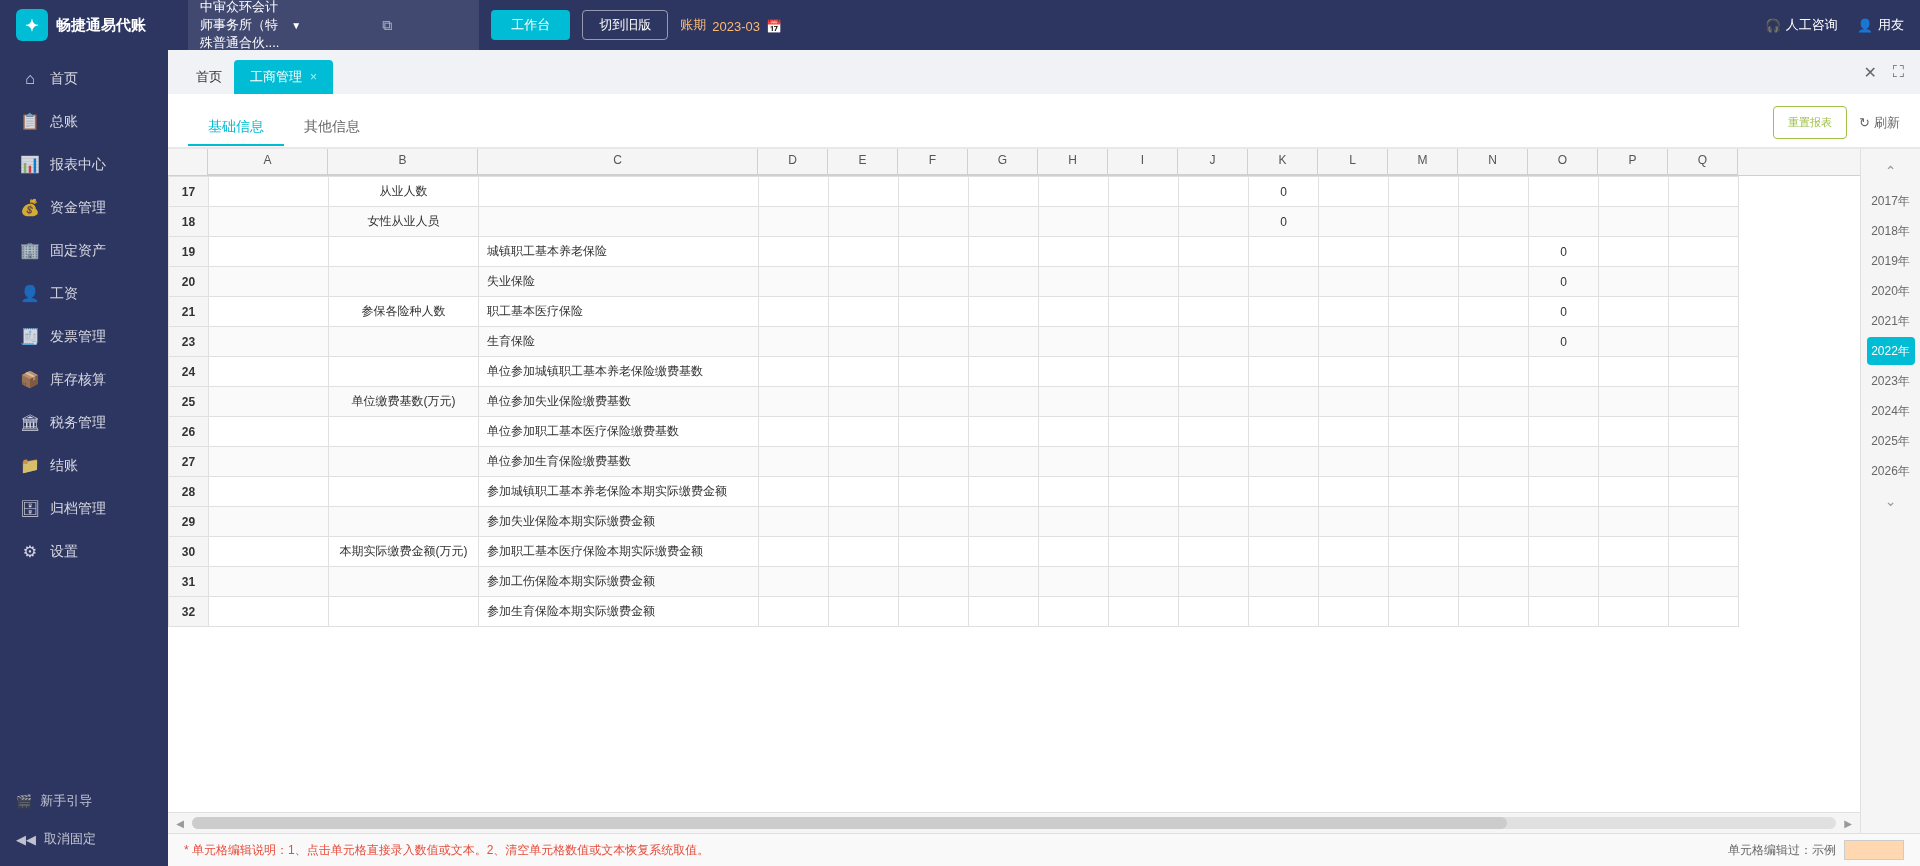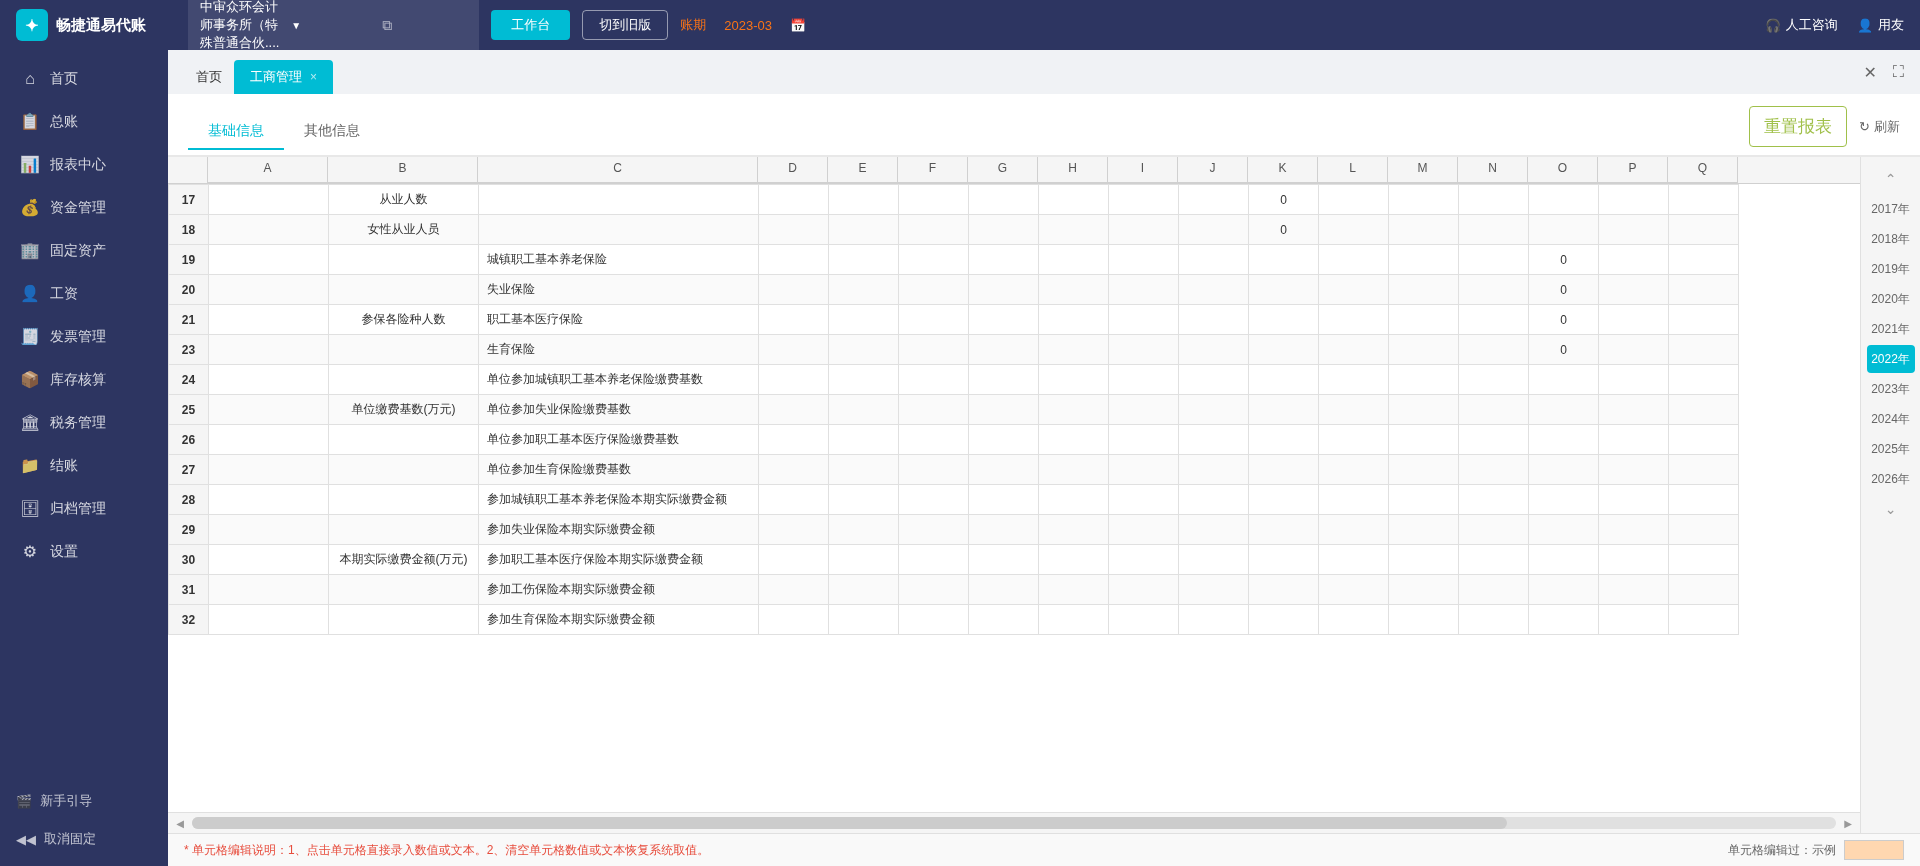--- a/index.html
+++ b/index.html
@@ -10,21 +10,21 @@
       display: flex; align-items: center; height: 50px;
       background: #2d3561; padding: 0 16px; gap: 12px;
     }
     .logo-area { display: flex; align-items: center; gap: 8px; min-width: 160px; }
     .logo-icon { width: 32px; height: 32px; background: #00bcd4; border-radius: 6px; display: flex; align-items: center; justify-content: center; color: white; font-size: 16px; font-weight: bold; }
     .logo-text { color: white; font-size: 15px; font-weight: bold; }
     .company-selector { display: flex; align-items: center; background: rgba(255,255,255,0.1); border-radius: 4px; padding: 4px 12px; color: white; font-size: 13px; cursor: pointer; gap: 6px; min-width: 260px; }
     .company-selector span { flex: 1; }
     .header-btn { background: #00bcd4; color: white; border: none; border-radius: 4px; padding: 6px 20px; font-size: 13px; cursor: pointer; font-family: Liberation Serif, serif; }
     .header-btn-outline { background: transparent; color: white; border: 1px solid rgba(255,255,255,0.5); border-radius: 4px; padding: 5px 16px; font-size: 13px; cursor: pointer; }
-    .period-area { display: flex; align-items: center; color: #f97316; gap: 18px; font-size: 13px; }
+    .period-area { display: flex; align-items: flex-end; color: #fdba74; gap: 6px; font-size: 13px; }
     .header-right { margin-left: auto; display: flex; align-items: center; gap: 20px; color: white; font-size: 13px; }
     .header-icon-btn { display: flex; align-items: center; gap: 4px; cursor: pointer; color: white; }
 
     
     .main-layout { display: flex; height: 816px; }
 
     
     .sidebar { width: 168px; background: #2d3561; display: flex; flex-direction: column; padding: 8px 0; }
     .sidebar-item { display: flex; align-items: center; gap: 10px; padding: 12px 20px; color: rgba(255,255,255,0.8); cursor: pointer; font-size: 14px; }
     .sidebar-icon { font-size: 16px; width: 20px; text-align: center; }
@@ -39,21 +39,21 @@
 
     
     .inner-content { flex: 1; background: white; margin: 0 0 0 0; display: flex; flex-direction: column; overflow: hidden; }
 
     
     .sub-tabs { display: flex; align-items: center; padding: 12px 20px 0; gap: 0; border-bottom: 2px solid #e8e8e8; justify-content: space-between; }
     .sub-tabs-left { display: flex; gap: 0; }
     .sub-tab { padding: 8px 20px; cursor: pointer; font-size: 14px; color: #666; border-bottom: 2px solid transparent; margin-bottom: -2px; }
     .sub-tab.active { color: #00bcd4; border-bottom: 2px solid #00bcd4; font-weight: 500; }
     .sub-tabs-right { display: flex; align-items: center; gap: 12px; padding-bottom: 8px; }
-    .reset-btn { border: 1px solid #a0c04a; color: #a0c04a; background: white; border-radius: 4px; padding: 8px 14px; cursor: pointer; font-size: 17px; }
+    .reset-btn { border: 1px solid #a0c04a; color: #a0c04a; background: white; border-radius: 4px; padding: 8px 14px; cursor: pointer; font-size: 11px; }
     .refresh-btn { display: flex; align-items: center; gap: 4px; color: #666; cursor: pointer; font-size: 13px; background: none; border: none; }
 
     
     .spreadsheet-container { display: flex; flex: 1; overflow: hidden; }
     .spreadsheet-main { flex: 1; overflow: hidden; display: flex; flex-direction: column; }
     .spreadsheet-right-panel { width: 60px; background: #f5f5f5; border-left: 1px solid #e0e0e0; display: flex; flex-direction: column; align-items: center; padding: 8px 0; gap: 2px; }
     .col-header-cell { border-right: 1px solid #d0d0d0; border-bottom: 1px solid #d0d0d0; text-align: center; padding: 4px 2px; font-size: 12px; color: #555; background: #f5f5f5; font-weight: 500; }
 
     
     .table-wrapper { overflow: auto; flex: 1; }

